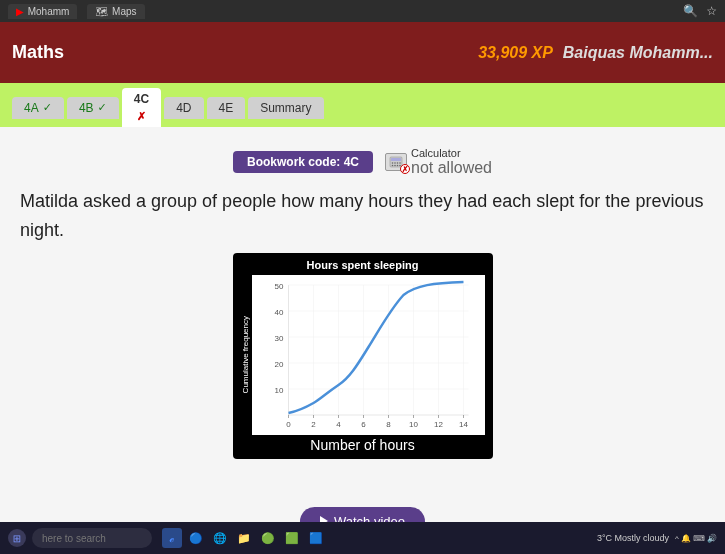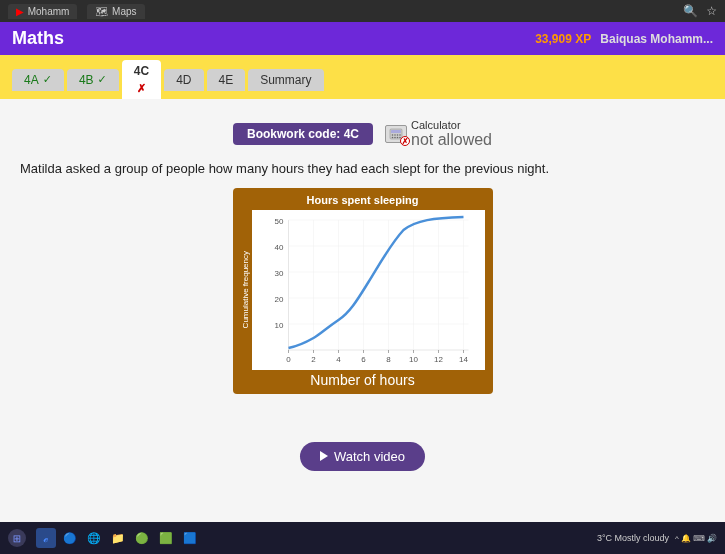--- a/index.html
+++ b/index.html
@@ -34,47 +34,48 @@
     .browser-icons {
       margin-left: auto;
       display: flex;
       gap: 8px;
       color: #ccc;
       font-size: 12px;
     }
 
     
     .maths-header {
-      background: #6d28d9;
+      background: #7f1d1d;
       color: white;
-      padding: 6px 12px;
+      padding: 20px 12px;
       font-size: 18px;
       font-weight: bold;
       display: flex;
       align-items: center;
       justify-content: space-between;
     }
     .header-right {
-      font-size: 12px;
+      font-size: 16px;
       color: #ddd;
+      font-style: italic;
     }
     .header-right span.xp { color: #ff9900; font-weight: bold; }
 
     
     .content-area {
       background: #f5f5f5;
       flex: 1;
       height: calc(554px - 22px - 34px - 32px);
       padding: 12px 20px;
       overflow: hidden;
     }
 
     
     .tabs-bar {
-      background: #fde047;
+      background: #bef264;
       padding: 5px 12px 0;
       display: flex;
       align-items: center;
       gap: 3px;
     }
     .tab {
       padding: 4px 12px;
       font-size: 12px;
       border-radius: 4px 4px 0 0;
       cursor: pointer;
@@ -136,38 +137,39 @@
       height: 10px;
       display: flex;
       align-items: center;
       justify-content: center;
       border: 1px solid #cc0000;
       font-size: 8px;
     }
 
     
     .question-text {
-      font-size: 13px;
+      font-size: 18px;
       color: #222;
       line-height: 1.6;
       padding: 4px 0 8px 0;
     }
     .question-sub {
       font-size: 13px;
       color: #222;
       margin-bottom: 12px;
     }
 
     
     .chart-container {
-      background: #a16207;
+      background: #000000;
       border-radius: 4px;
       padding: 6px 8px 6px 8px;
       width: 260px;
       margin: 0 auto;
+      text-decoration: underline;
     }
     .chart-title {
       color: white;
       font-size: 11px;
       font-weight: bold;
       text-align: center;
       margin-bottom: 4px;
     }
     .chart-inner {
       background: white;
@@ -394,20 +396,21 @@
       <span>Watch video</span>
     </button>
   </div>
 
 </div>
 
 <div class="taskbar">
   <div style="background:#3a3a5a; border-radius:50%; width:18px; height:18px; display:flex; align-items:center; justify-content:center;">
     <span style="color:#7b96ff; font-size:10px;">⊞</span>
   </div>
+  <input class="taskbar-search" type="text" placeholder="here to search" style="">
   <div class="taskbar-icons">
     <div class="taskbar-icon" style="background:#2a4a8a;">
       <span style="color:#4a8aff; font-size:11px;">𝓮</span>
     </div>
     <div class="taskbar-icon">
       <span style="font-size:11px;">🔵</span>
     </div>
     <div class="taskbar-icon">
       <span style="font-size:11px;">🌐</span>
     </div>

